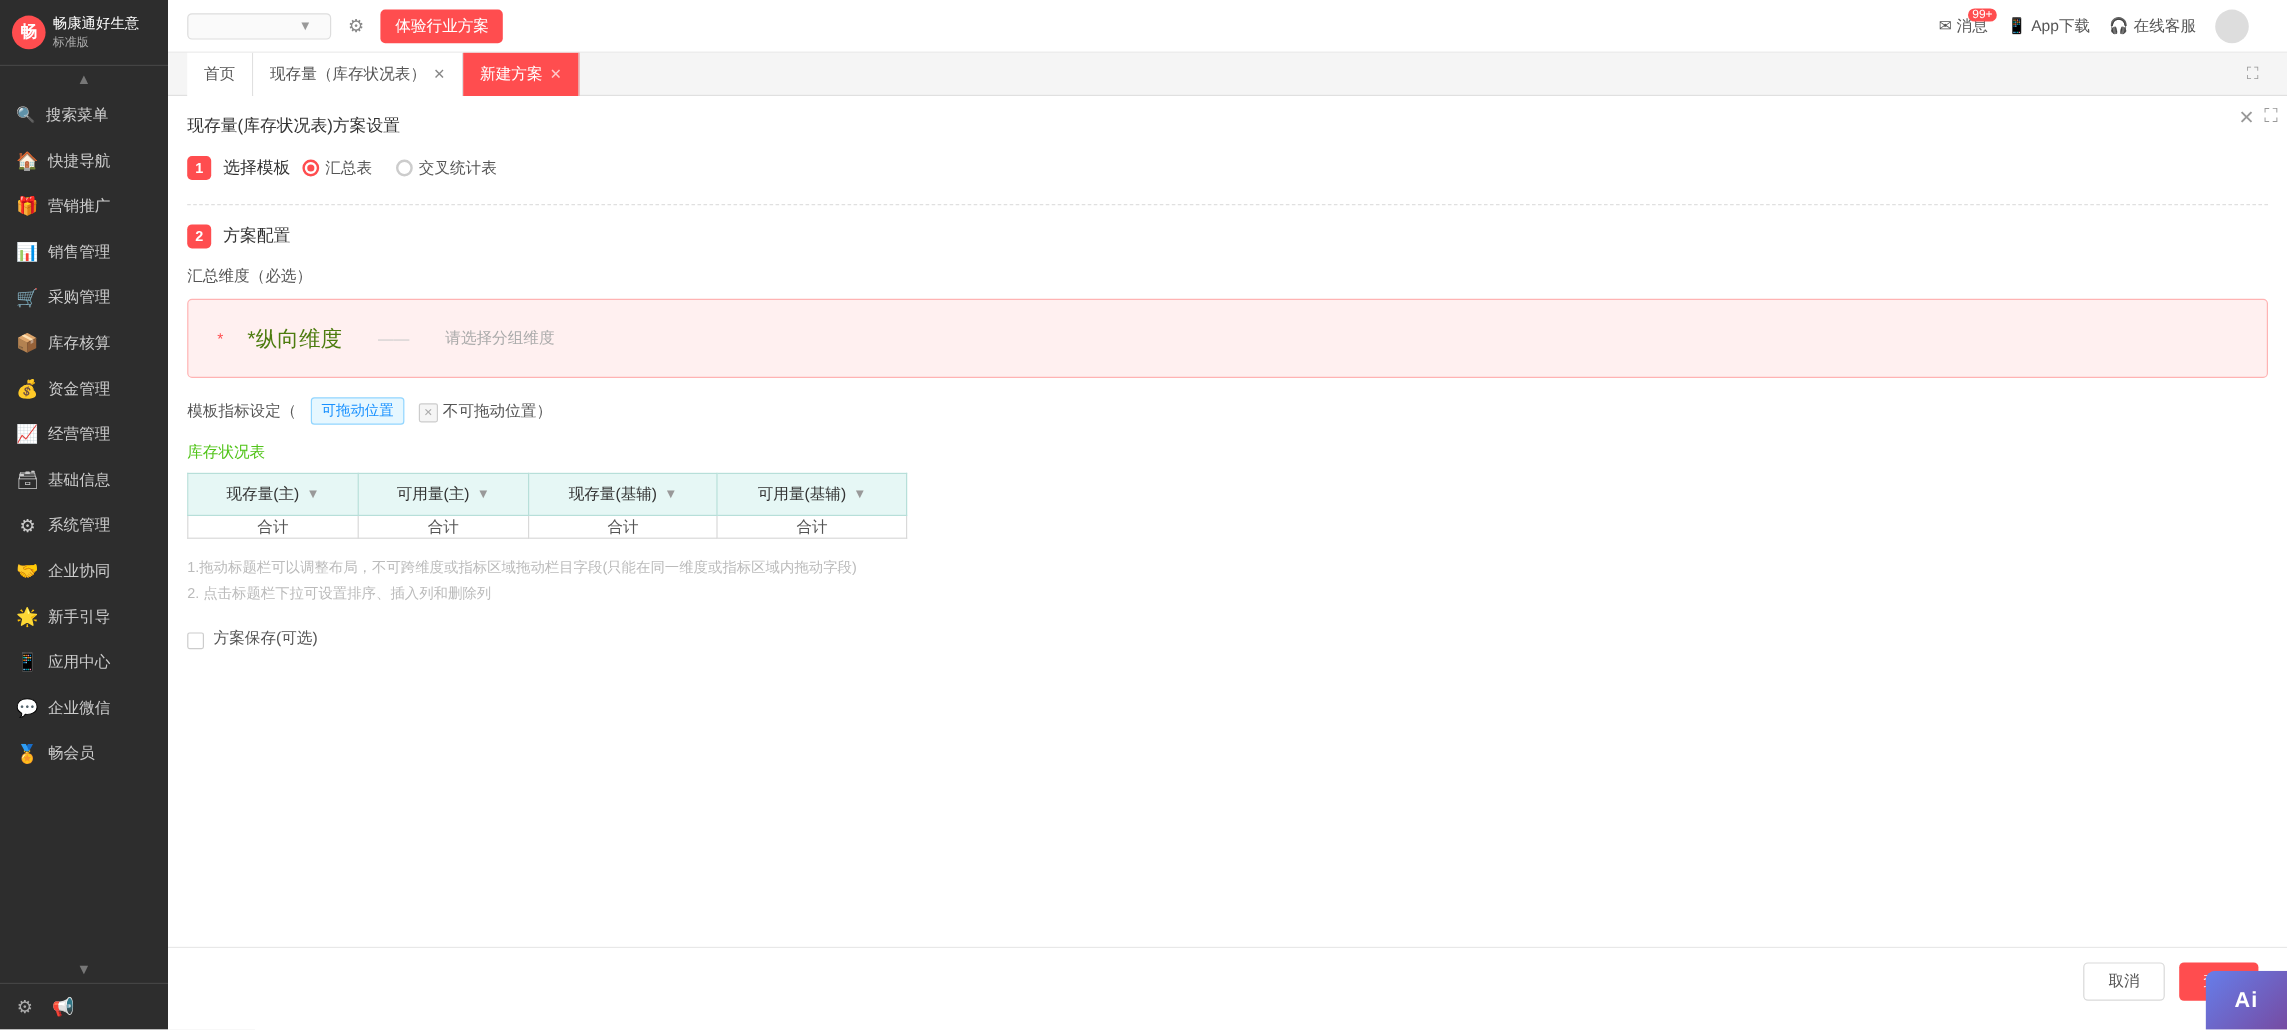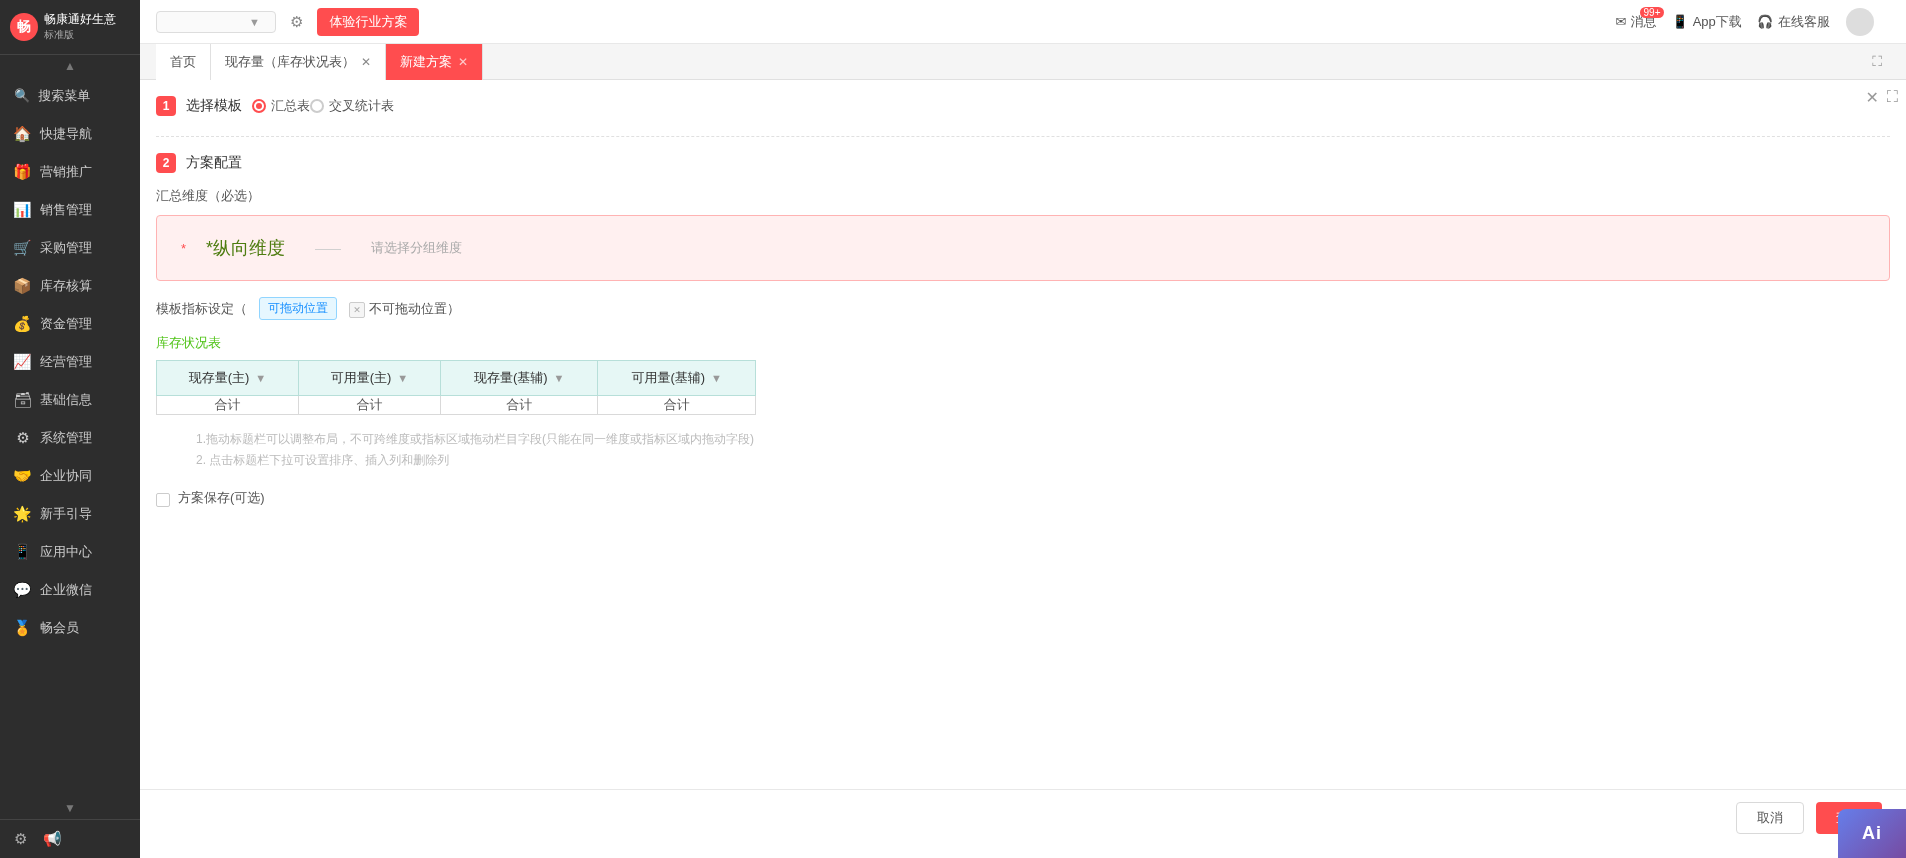--- a/index.html
+++ b/index.html
@@ -162,21 +162,21 @@
     }
     .step-number {
       width: 20px; height: 20px; background: #ff4d4f;
       color: #fff; border-radius: 4px; display: flex;
       align-items: center; justify-content: center;
       font-size: 12px; font-weight: bold; flex-shrink: 0;
     }
     .step-title { font-size: 14px; color: #333; }
 
     .template-options {
-      display: flex; align-items: center; 
+      display: flex; align-items: center; gap: 20px;
     }
     .radio-option { display: flex; align-items: center; gap: 5px; cursor: pointer; font-size: 13px; color: #555; }
     .radio-circle {
       width: 14px; height: 14px; border-radius: 50%; border: 2px solid #ccc;
       display: flex; align-items: center; justify-content: center;
     }
     .radio-circle.checked { border-color: #ff4d4f; }
     .radio-circle.checked::after {
       content: ''; width: 6px; height: 6px;
       background: #ff4d4f; border-radius: 50%;
@@ -236,21 +236,21 @@
     .stats-table th .th-inner { display: flex; align-items: center; justify-content: center; gap: 6px; }
     .th-dropdown { color: #999; cursor: pointer; font-size: 11px; }
     .stats-table td {
       border: 1px solid #d9d9d9; padding: 0 20px;
       font-size: 13px; color: #555; text-align: center; background: #fff;
     }
 
     
     .tips-section { margin-top: 16px; }
     .tips-title { font-size: 13px; color: #aaa; margin-bottom: 6px; }
-    .tip-item { font-size: 12px; color: #bbb; margin-bottom: 4px; margin-left: 40px; }
+    .tip-item { font-size: 12px; color: #bbb; margin-bottom: 4px; }
 
     
     .save-option {
       display: flex; align-items: flex-end; gap: 8px;
       margin-top: 20px; font-size: 13px; color: #555;
     }
     .checkbox-box {
       width: 14px; height: 14px; border: 1px solid #ccc;
       border-radius: 2px; cursor: pointer; background: #fff;
     }
@@ -414,20 +414,21 @@
     <span style="cursor:pointer; color:#999; font-size:14px; padding:0 8px;">⛶</span>
   </div>
 
   <div class="content" style="padding-bottom: 60px;">
 
     <div class="window-controls">
       <span class="win-btn">✕</span>
       <span class="win-btn">⛶</span>
     </div>
 
+    <div class="page-title">现存量(库存状况表)方案设置</div>
 
     <div class="step-section">
       <div class="step-header">
         <div class="step-number">1</div>
         <span class="step-title">选择模板</span>
         <div class="template-options">
           <label class="radio-option">
             <div class="radio-circle checked"></div>
             <span>汇总表</span>
           </label>

